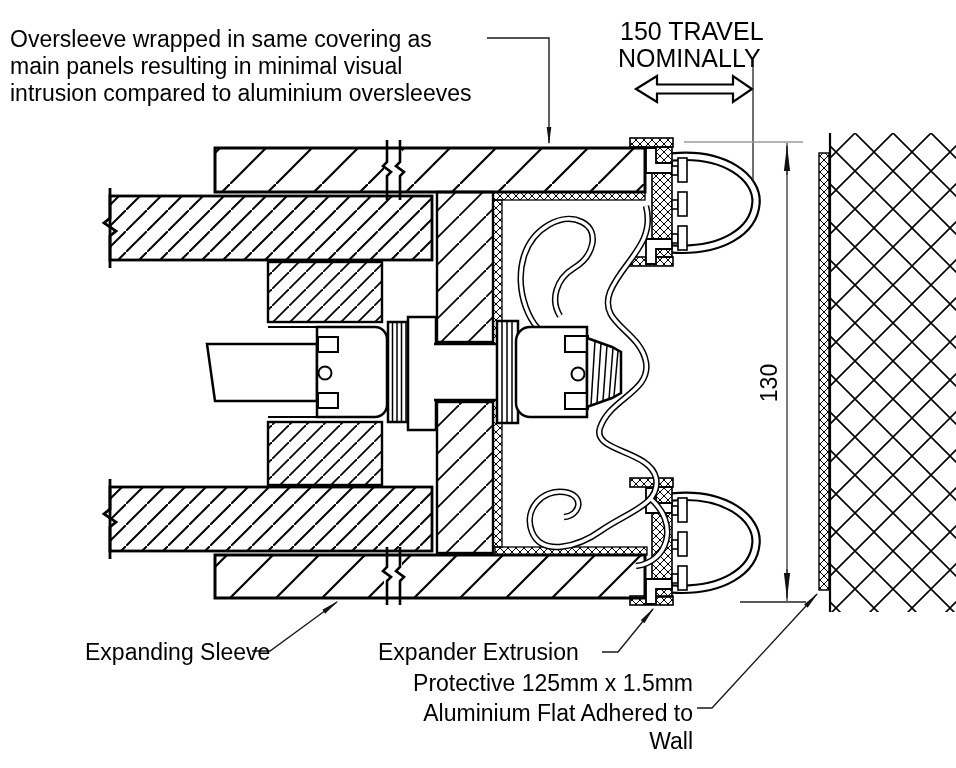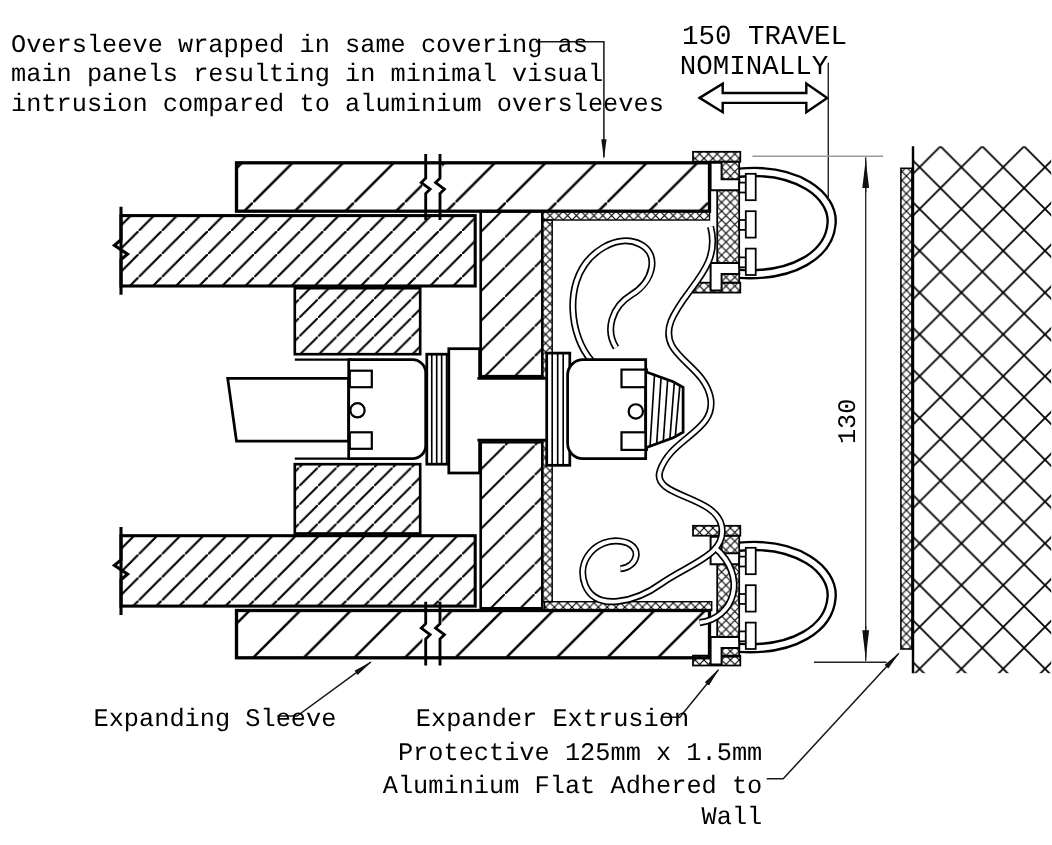--- a/index.html
+++ b/index.html
@@ -1,17 +1,17 @@
 <!DOCTYPE html>
 <html><head>
 <meta charset="utf-8">
 <style>
   html,body{margin:0;padding:0;background:#ffffff;}
   .stage{position:relative;width:956px;height:768px;background:#ffffff;overflow:hidden;
-         font-family:Liberation Mono, monospace;}
+         font-family:Liberation Sans, sans-serif;}
   svg text{fill:#000;}
   .note-t{font-size:23px;}
   .travel-t{font-size:25px;}
   .label-t{font-size:23px;}
   .dim-t{font-size:23px;}
   .tube-o{fill:none;stroke:#000;stroke-width:6.5;stroke-linecap:butt;}
   .tube-i{fill:none;stroke:#fff;stroke-width:3.5;stroke-linecap:butt;}
   .loop-o{fill:none;stroke:#000;stroke-width:9.5;}
   .loop-i{fill:none;stroke:#fff;stroke-width:5.2;}
   .outline{fill:#fff;stroke:#000;stroke-width:2.5;}

